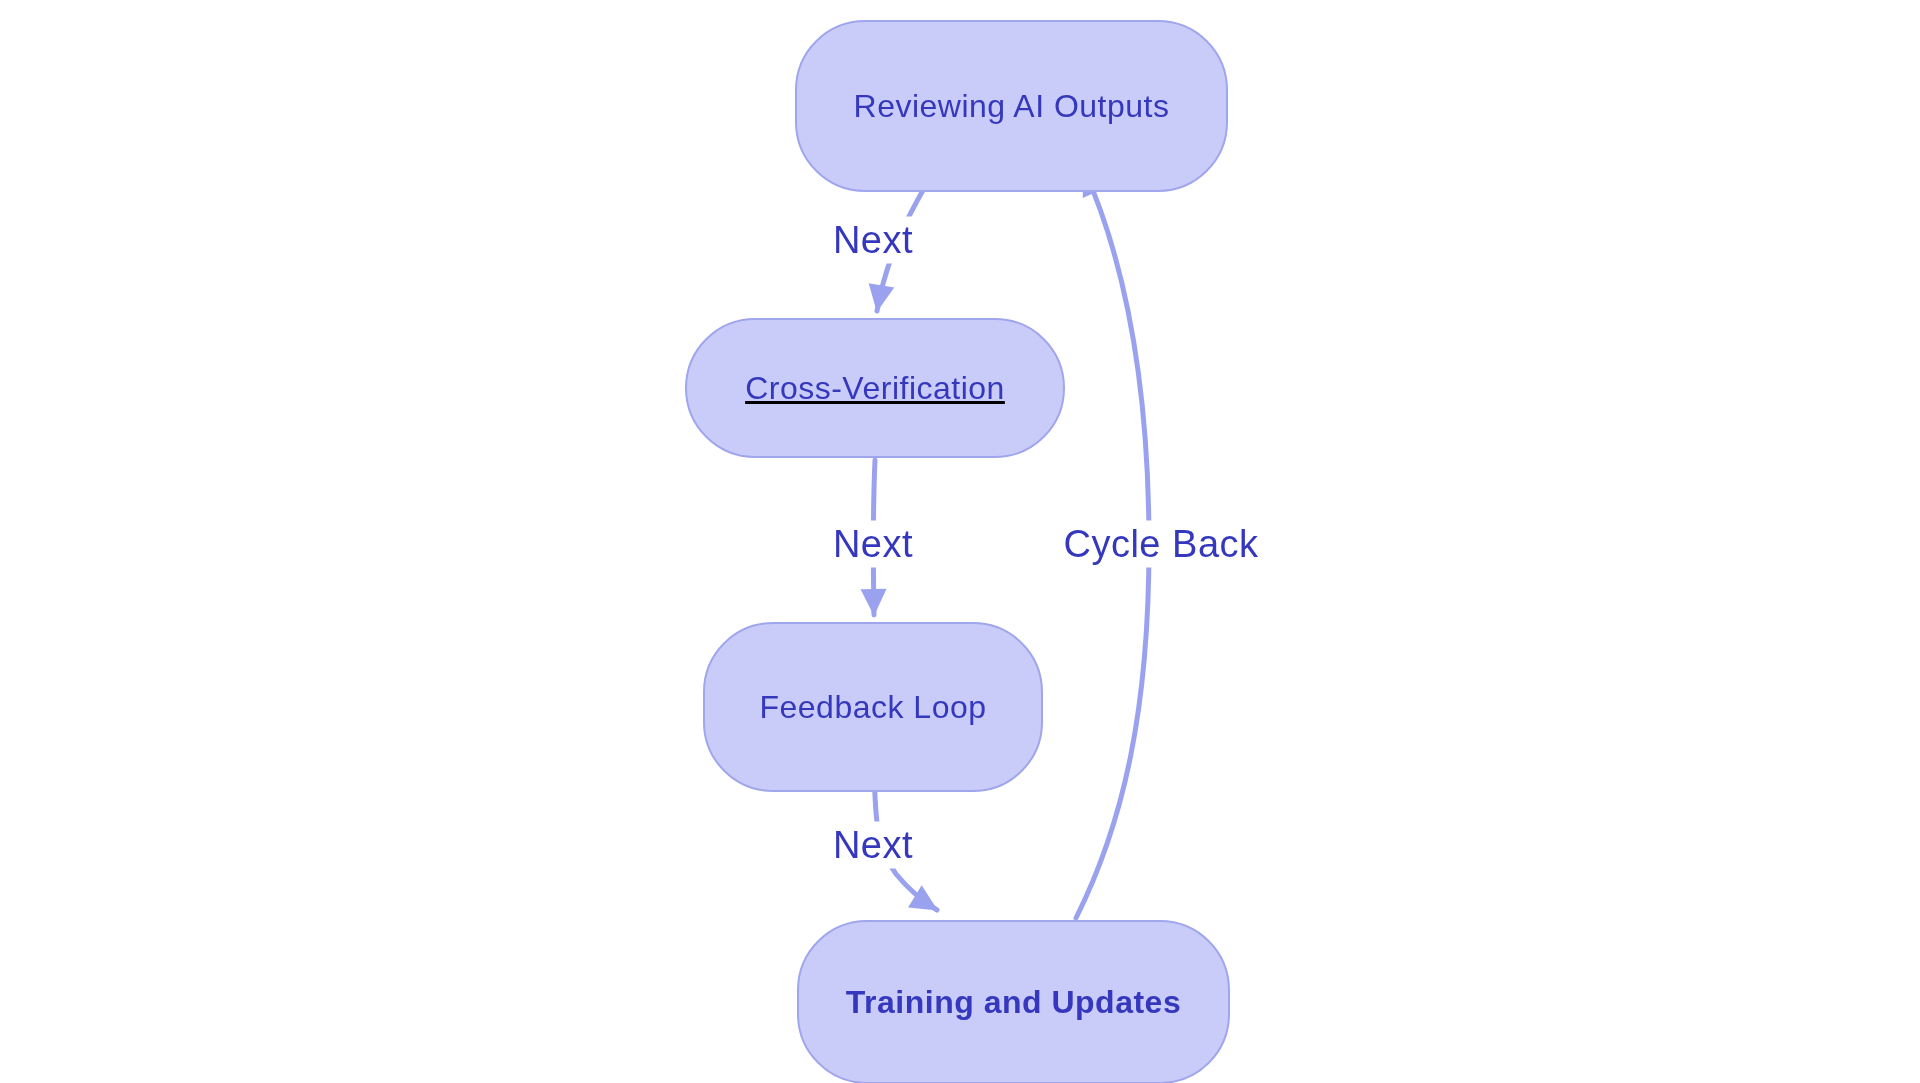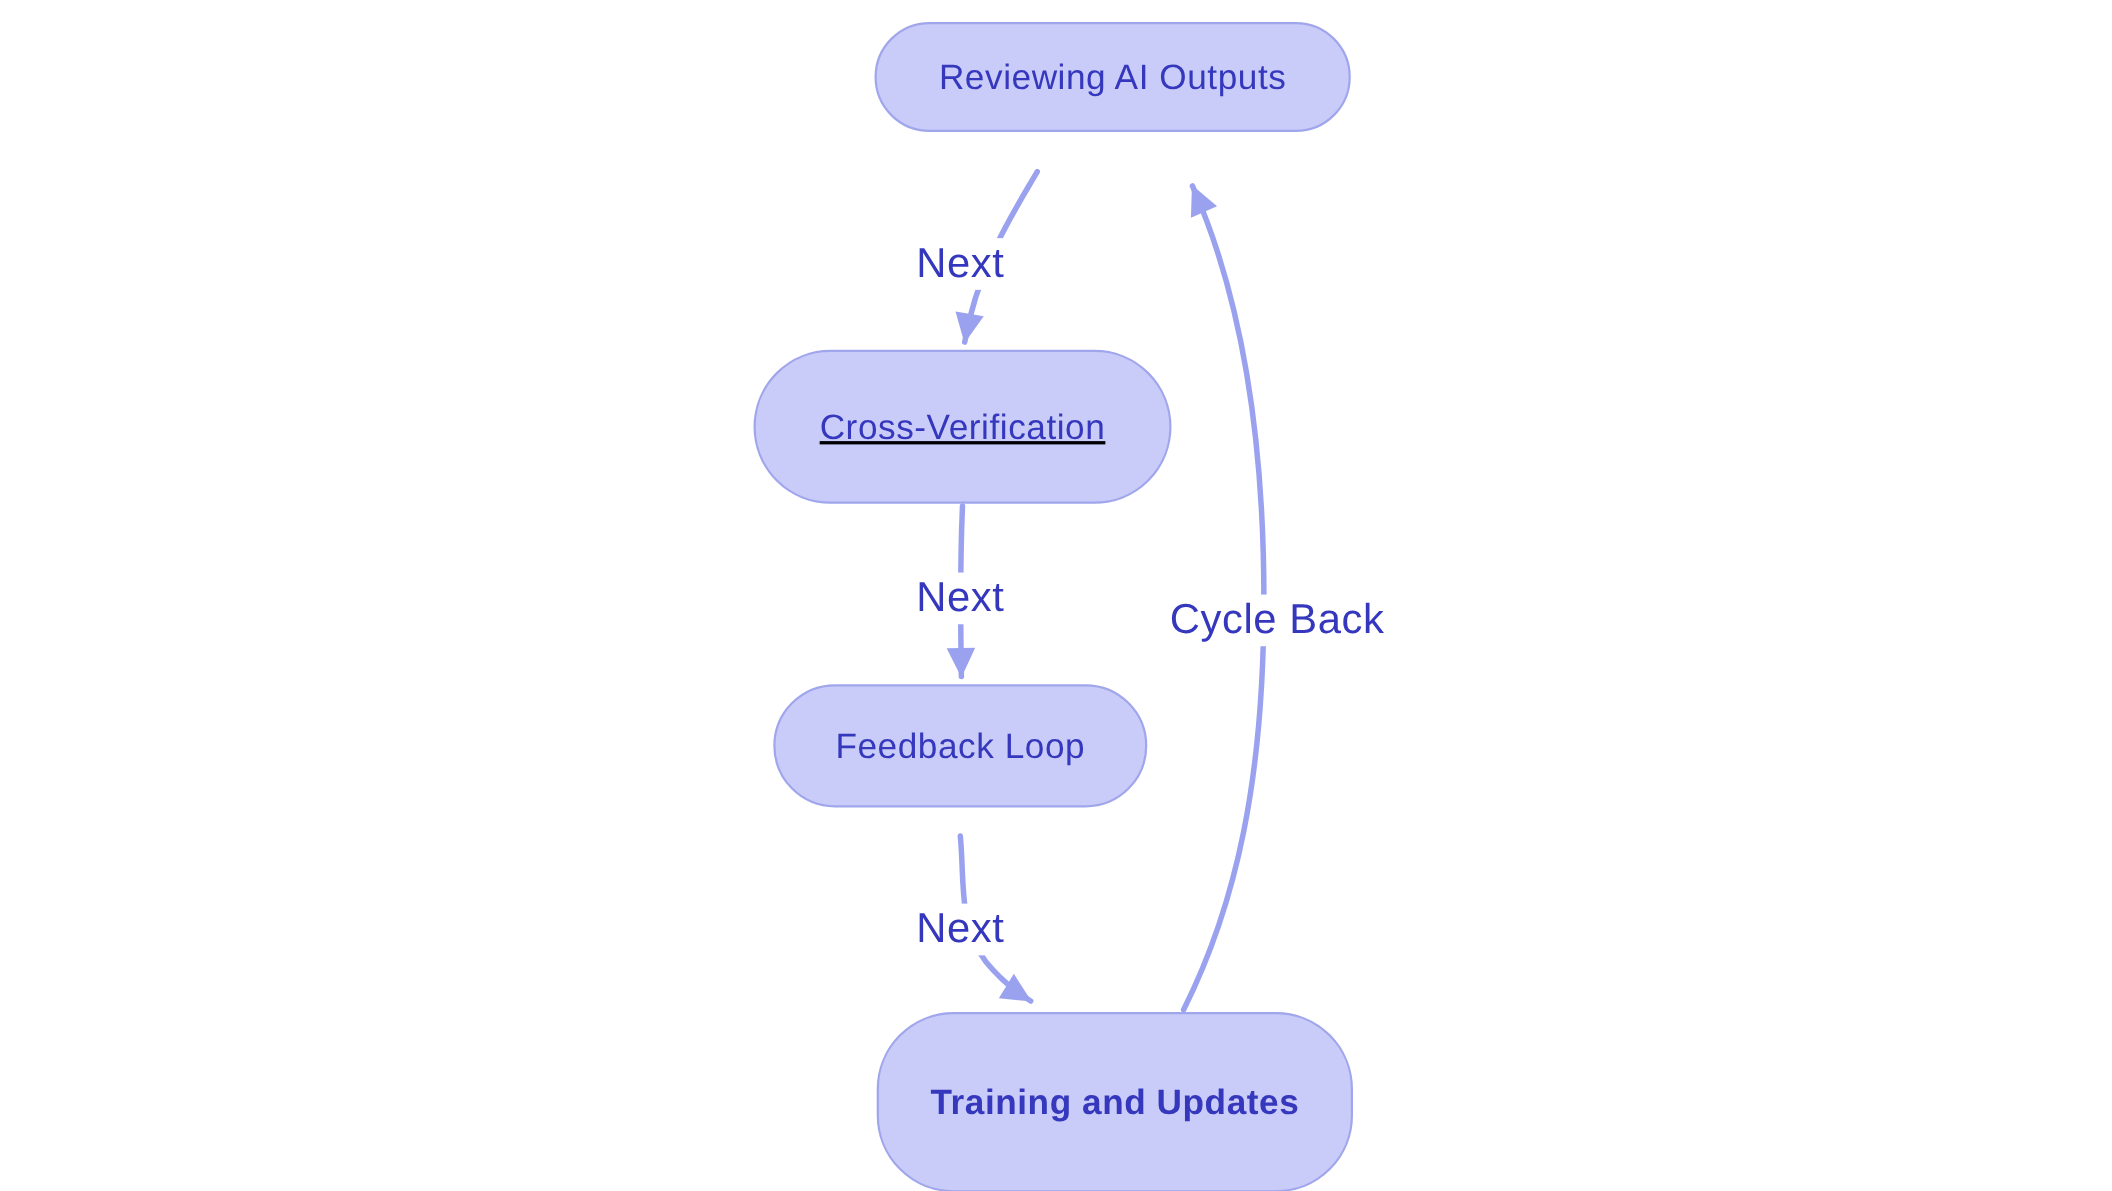--- a/index.html
+++ b/index.html
@@ -76,37 +76,37 @@
 
     <path class="edge" marker-end="url(#ah)" d="M 943 156 C 922 192 889 242 877 311"></path>
 
     <path class="edge" marker-end="url(#ah)" d="M 875 460 C 873 505 873 558 874 615"></path>
 
     <path class="edge" marker-end="url(#ah)" d="M 873 760 C 877 801 871 841 896 874 C 910 891 924 902 937 910"></path>
 
     <path class="edge" marker-end="url(#ah)" d="M 1076 918 C 1124 822 1149 708 1149 545 C 1149 392 1128 268 1084 169"></path>
   </svg>
 
-  <div class="node" style="left:795px; top:20px; width:433px; height:100px;">
+  <div class="node" style="left:795px; top:20px; width:433px; height:172px;">
     <span class="node-label">Reviewing AI Outputs</span>
   </div>
 
   <div class="node" style="left:685px; top:318px; width:380px; height:140px;text-decoration:underline;">
     <span class="node-label">Cross-Verification</span>
   </div>
 
-  <div class="node" style="left:703px; top:622px; width:340px; height:112px;">
+  <div class="node" style="left:703px; top:622px; width:340px; height:170px;">
     <span class="node-label">Feedback Loop</span>
   </div>
 
   <div class="node" style="left:797px; top:920px; width:433px; height:164px;font-weight:bold;">
     <span class="node-label">Training and Updates</span>
   </div>
 
   <div class="edge-label" style="left:873px; top:240px;">Next</div>
 
   <div class="edge-label" style="left:873px; top:544px;">Next</div>
 
   <div class="edge-label" style="left:873px; top:845px;">Next</div>
 
-  <div class="edge-label" style="left:1161px; top:544px;margin-top:20px;">Cycle Back</div>
+  <div class="edge-label" style="left:1161px; top:544px;">Cycle Back</div>
 
 </div>
 
 </body></html>

